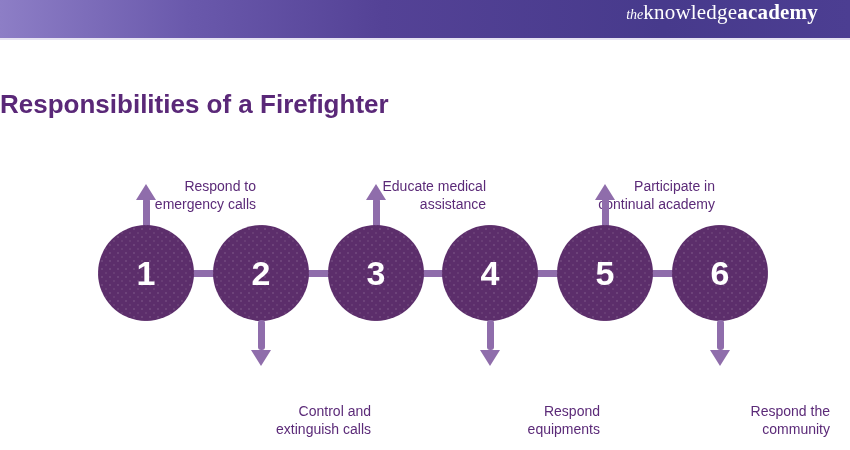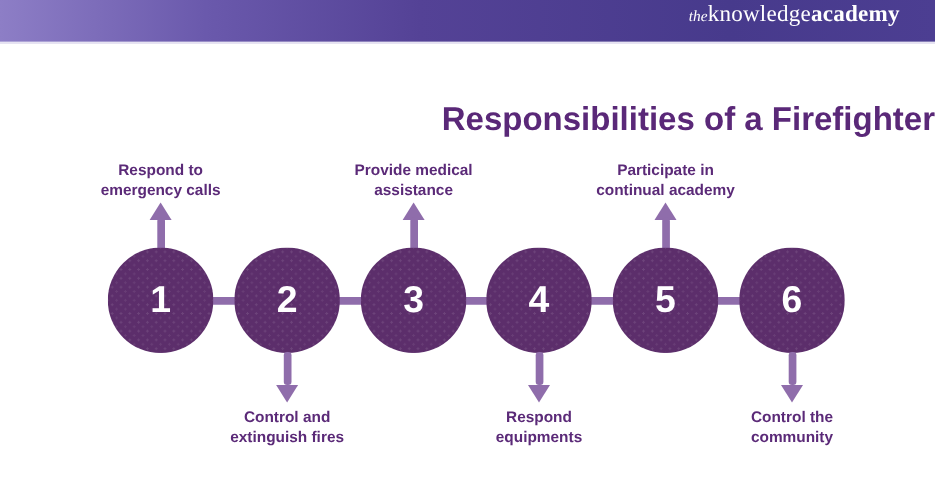--- a/index.html
+++ b/index.html
@@ -18,22 +18,22 @@
     box-sizing:border-box; padding-right:32px;
   }
   .logo { color:#ffffff; font-family:"Liberation Serif", serif; white-space:nowrap; }
   .logo .the { font-style:italic; font-size:14px; font-weight:400; }
   .logo .knowledge { font-size:21px; font-weight:400; letter-spacing:0.2px; }
   .logo .academy { font-size:21px; font-weight:700; letter-spacing:0.2px; }
 
   
   .title {
     position:absolute; top:72px; left:0; width:850px;
-    text-align:right;
-    font-size:30px; font-weight:700; letter-spacing:0px;
+    text-align:left;
+    font-size:26px; font-weight:700; letter-spacing:0px;
     color:#5a2878;
   }
 
   
   .connector {
     position:absolute; top:270px; left:146px; width:574px; height:7px;
     background:#8f6dab; border-radius:4px;
   }
 
   
@@ -47,23 +47,24 @@
       radial-gradient(rgba(255,255,255,0.10) 1.1px, transparent 1.2px),
       radial-gradient(rgba(255,255,255,0.07) 1.1px, transparent 1.2px);
     background-size:8px 8px, 8px 8px;
     background-position:0 0, 4px 4px;
     display:flex; align-items:center; justify-content:center;
     color:#ffffff; font-size:34px; font-weight:700;
   }
 
   .step-label {
     position:absolute; left:-110px; width:220px;
-    text-align:center; white-space:pre-line;
-    font-size:14px; font-weight:700; line-height:1.26;
+    text-align:right; white-space:pre-line;
+    font-size:14px; font-weight:400; line-height:1.26;
     color:#5b2a78;
+    margin-top:32px;
   }
   .label-above { top:146px; }
   .label-below { top:371px; }
 
   .stem {
     position:absolute; left:-3.5px; width:7px; height:30px;
     background:#8f6dab; border-radius:3px;
   }
   .stem-up   { top:198px; }
   .stem-down { top:320px; }
@@ -93,25 +94,25 @@
   <div class="head head-up"></div>
   <div class="stem stem-up"></div>
   <div class="circle">1</div>
 </div>
 
 <div class="step" style="left:261px">
   <div class="circle">2</div>
   <div class="stem stem-down"></div>
   <div class="head head-down"></div>
   <div class="step-label label-below">Control and
-extinguish fires</div>
+extinguish calls</div>
 </div>
 
 <div class="step" style="left:376px">
-  <div class="step-label label-above">Provide medical
+  <div class="step-label label-above">Educate medical
 assistance</div>
   <div class="head head-up"></div>
   <div class="stem stem-up"></div>
   <div class="circle">3</div>
 </div>
 
 <div class="step" style="left:490px">
   <div class="circle">4</div>
   <div class="stem stem-down"></div>
   <div class="head head-down"></div>
@@ -124,15 +125,15 @@
 continual academy</div>
   <div class="head head-up"></div>
   <div class="stem stem-up"></div>
   <div class="circle">5</div>
 </div>
 
 <div class="step" style="left:720px">
   <div class="circle">6</div>
   <div class="stem stem-down"></div>
   <div class="head head-down"></div>
-  <div class="step-label label-below">Control the
+  <div class="step-label label-below">Respond the
 community</div>
 </div>
 
 </body></html>

